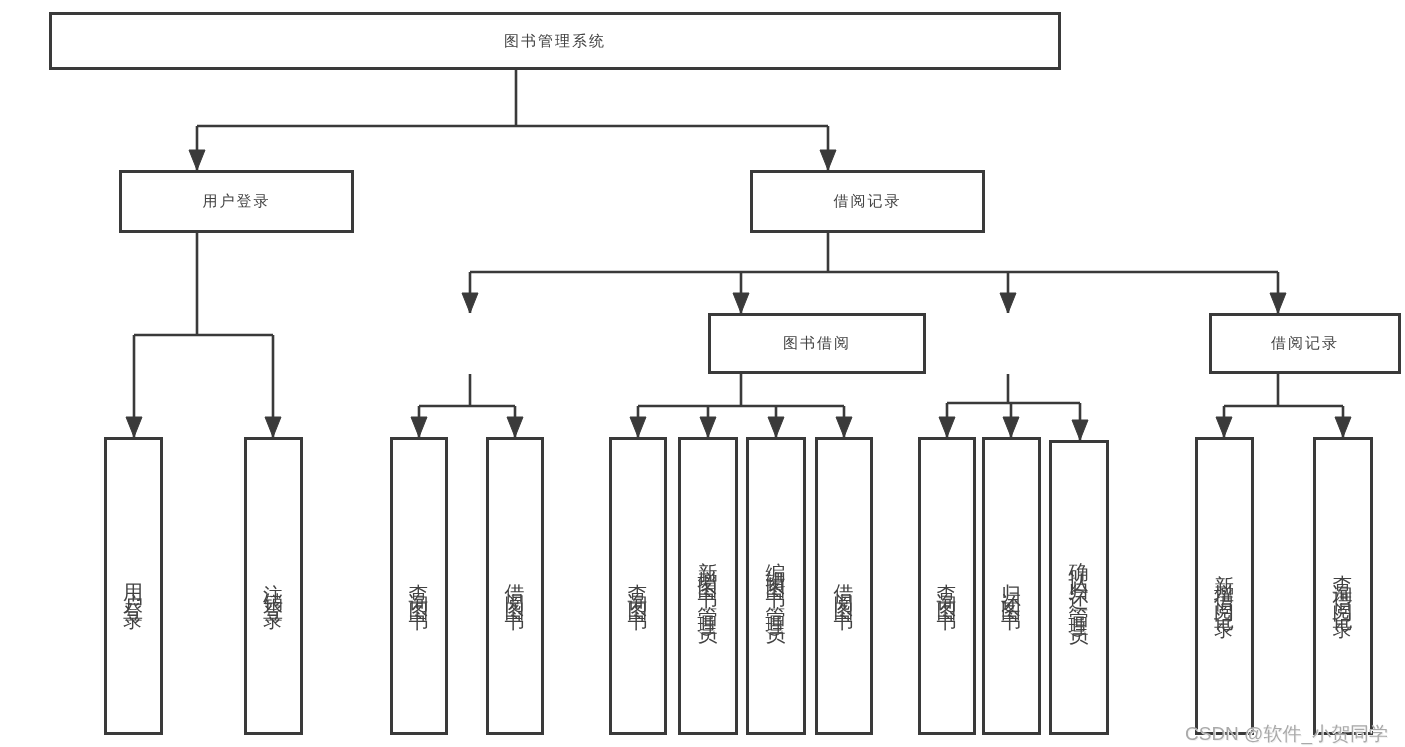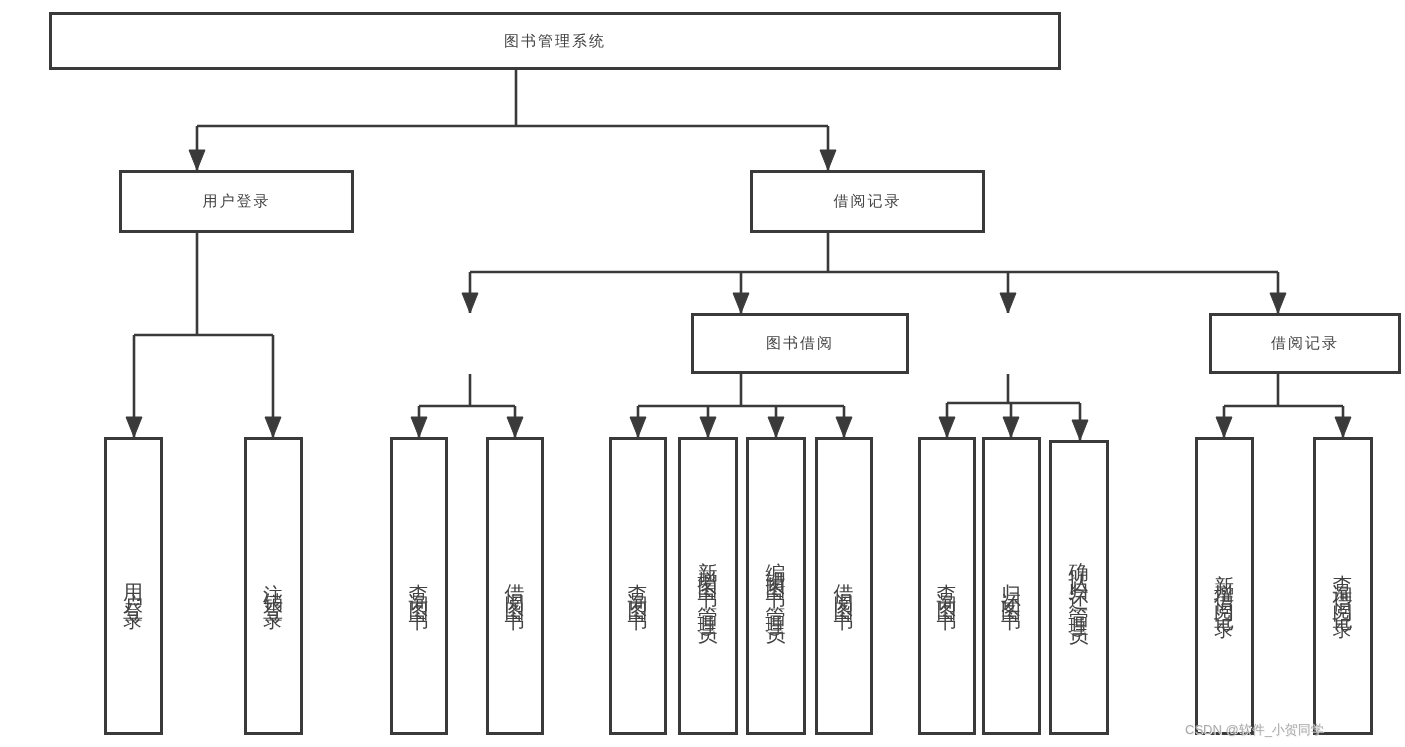--- a/index.html
+++ b/index.html
@@ -50,21 +50,21 @@
     font-size: 20px;
     letter-spacing: 9px;
     line-height: 1;
     overflow: hidden;
   }
   .watermark {
     position: absolute;
     left: 1185px;
     top: 721px;
     width: 218px;
-    font-size: 13px;
+    font-size: 19px;
     color: #a9a9a9;
     text-shadow: 1px 1px 0 #f2f2f2;
     z-index: 3;
     white-space: nowrap;
   }
 </style>
 </head>
 <body>
 
 <div class="stage">
@@ -115,21 +115,21 @@
     <path class="c" d="M1224,406 H1343"></path>
     <path class="c" d="M1224,406 V437" marker-end="url(#arw)"></path>
     <path class="c" d="M1343,406 V437" marker-end="url(#arw)"></path>
   </svg>
 
   <div class="node h" style="left:10px; top:12px; width:1012px; height:58px;">图书管理系统</div>
 
   <div class="node h" style="left:80px; top:170px; width:235px; height:63px;">用户登录</div>
   <div class="node h" style="left:711px; top:170px; width:235px; height:63px;">借阅记录</div>
 
-  <div class="node h" style="left:652px; top:313px; width:218px; height:61px;">图书借阅</div>
+  <div class="node h" style="left:669px; top:313px; width:218px; height:61px;">图书借阅</div>
   <div class="node h" style="left:1170px; top:313px; width:192px; height:61px;">借阅记录</div>
 
   <div class="node v" style="left:104px; top:437px; width:59px; height:298px;">用户登录</div>
   <div class="node v" style="left:244px; top:437px; width:59px; height:298px;">注销登录</div>
 
   <div class="node v" style="left:390px; top:437px; width:58px; height:298px;">查询图书</div>
   <div class="node v" style="left:486px; top:437px; width:58px; height:298px;">借阅图书</div>
 
   <div class="node v" style="left:609px; top:437px; width:58px; height:298px;">查询图书</div>
   <div class="node v" style="left:678px; top:437px; width:60px; height:298px;">新增图书（管理员）</div>

